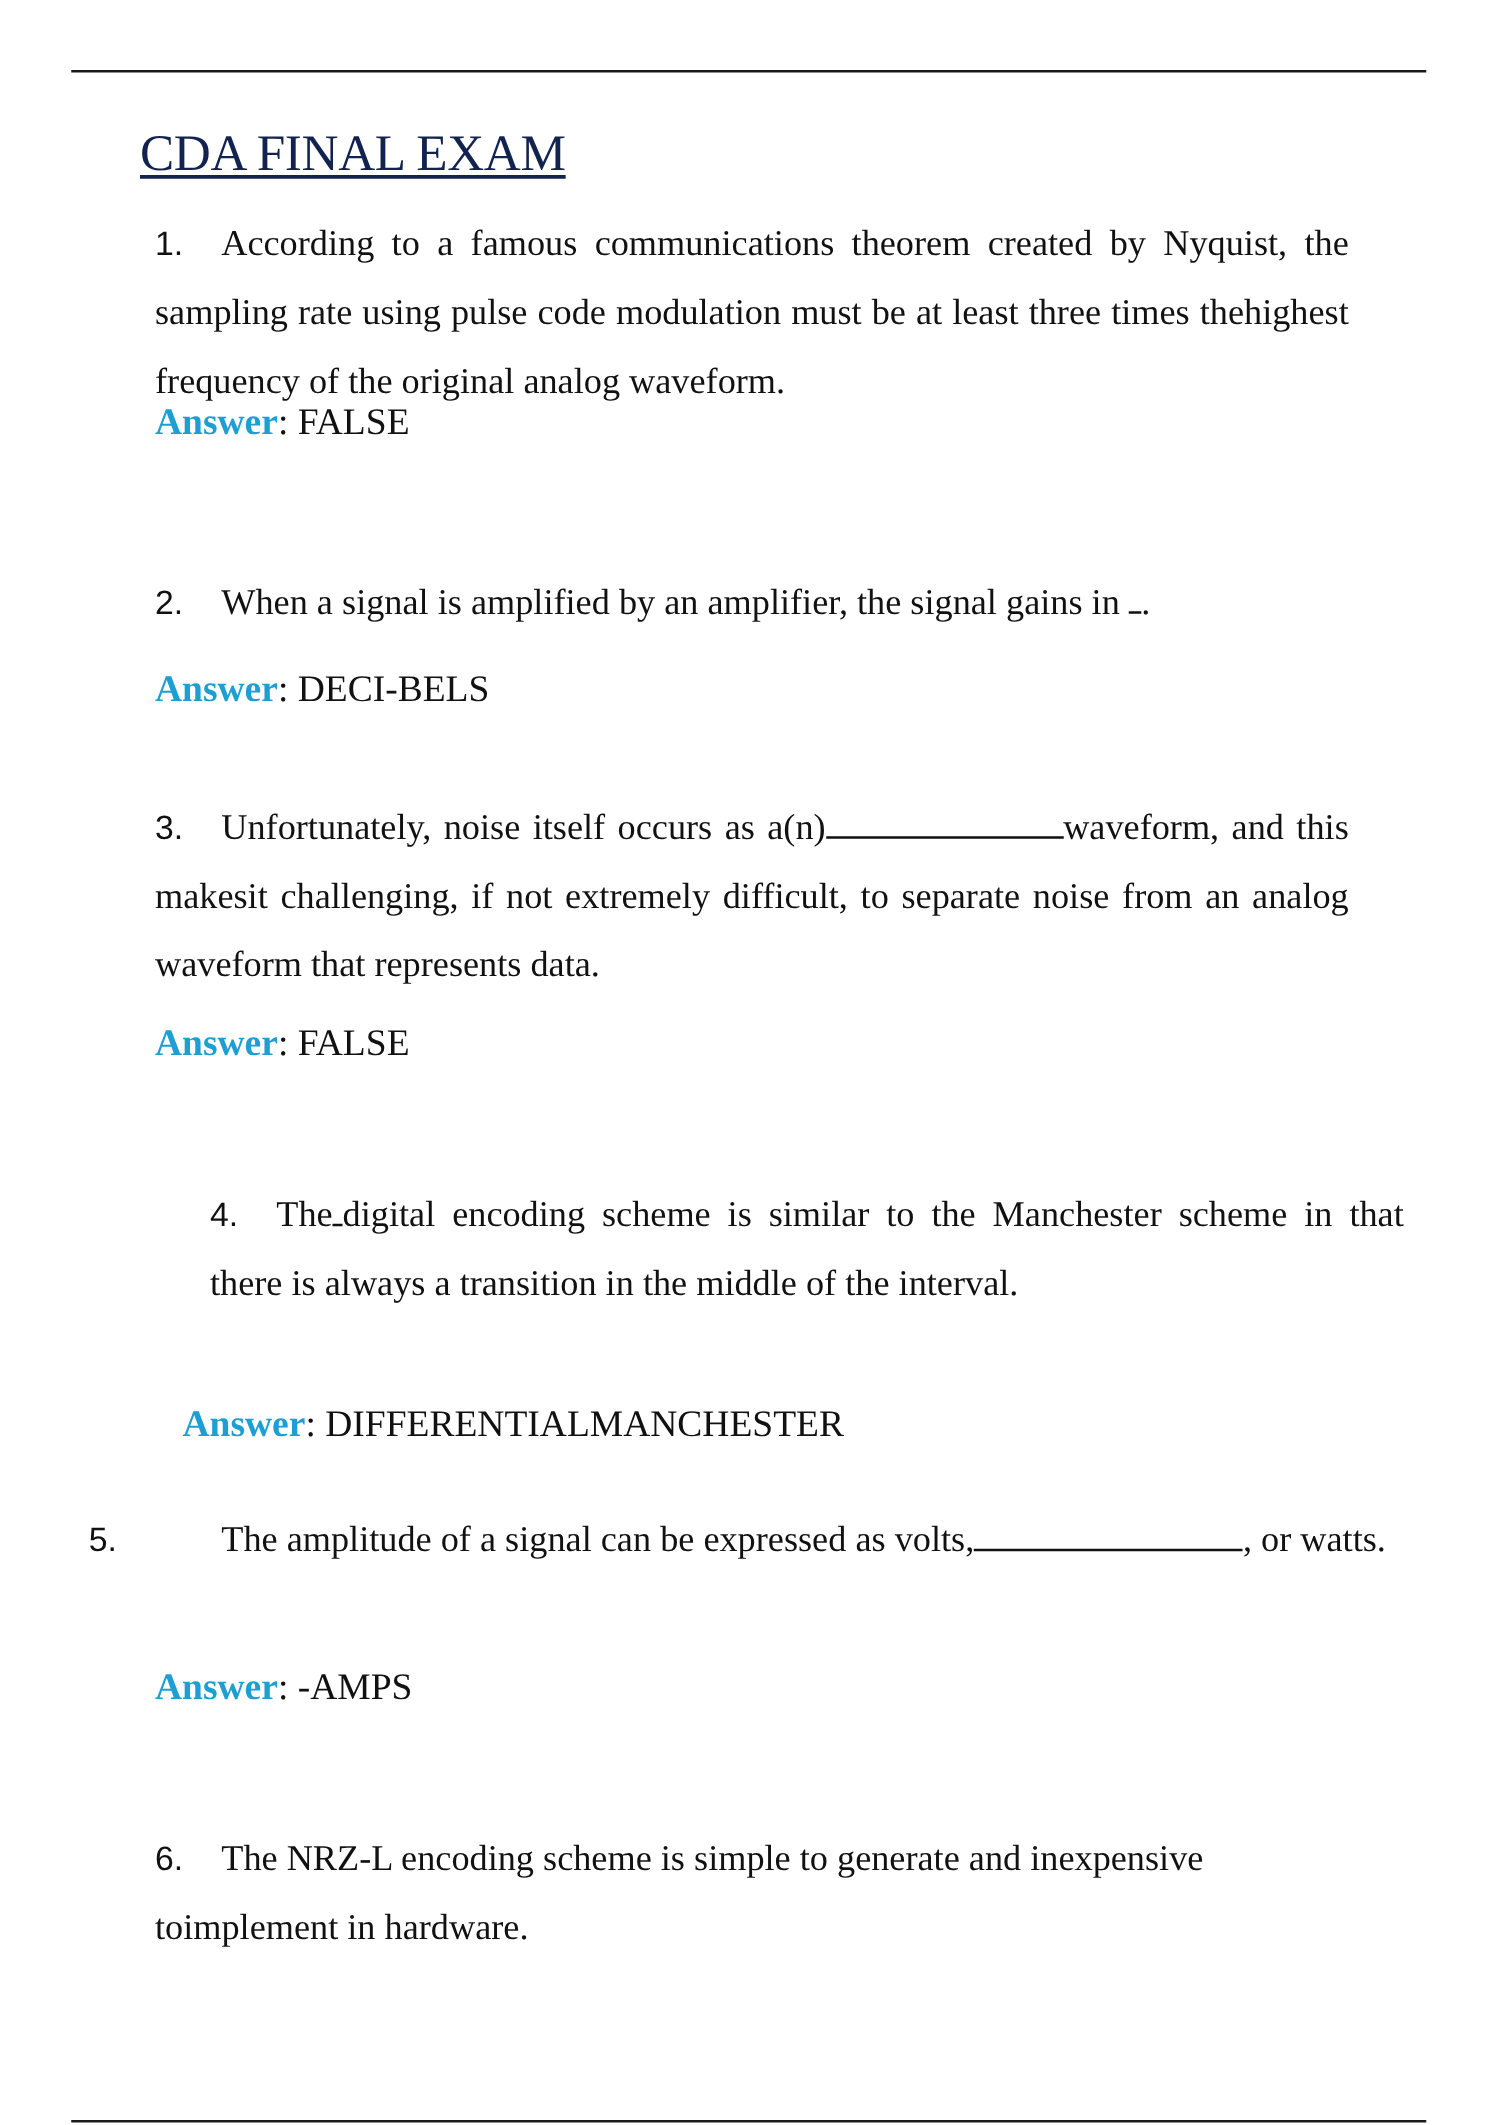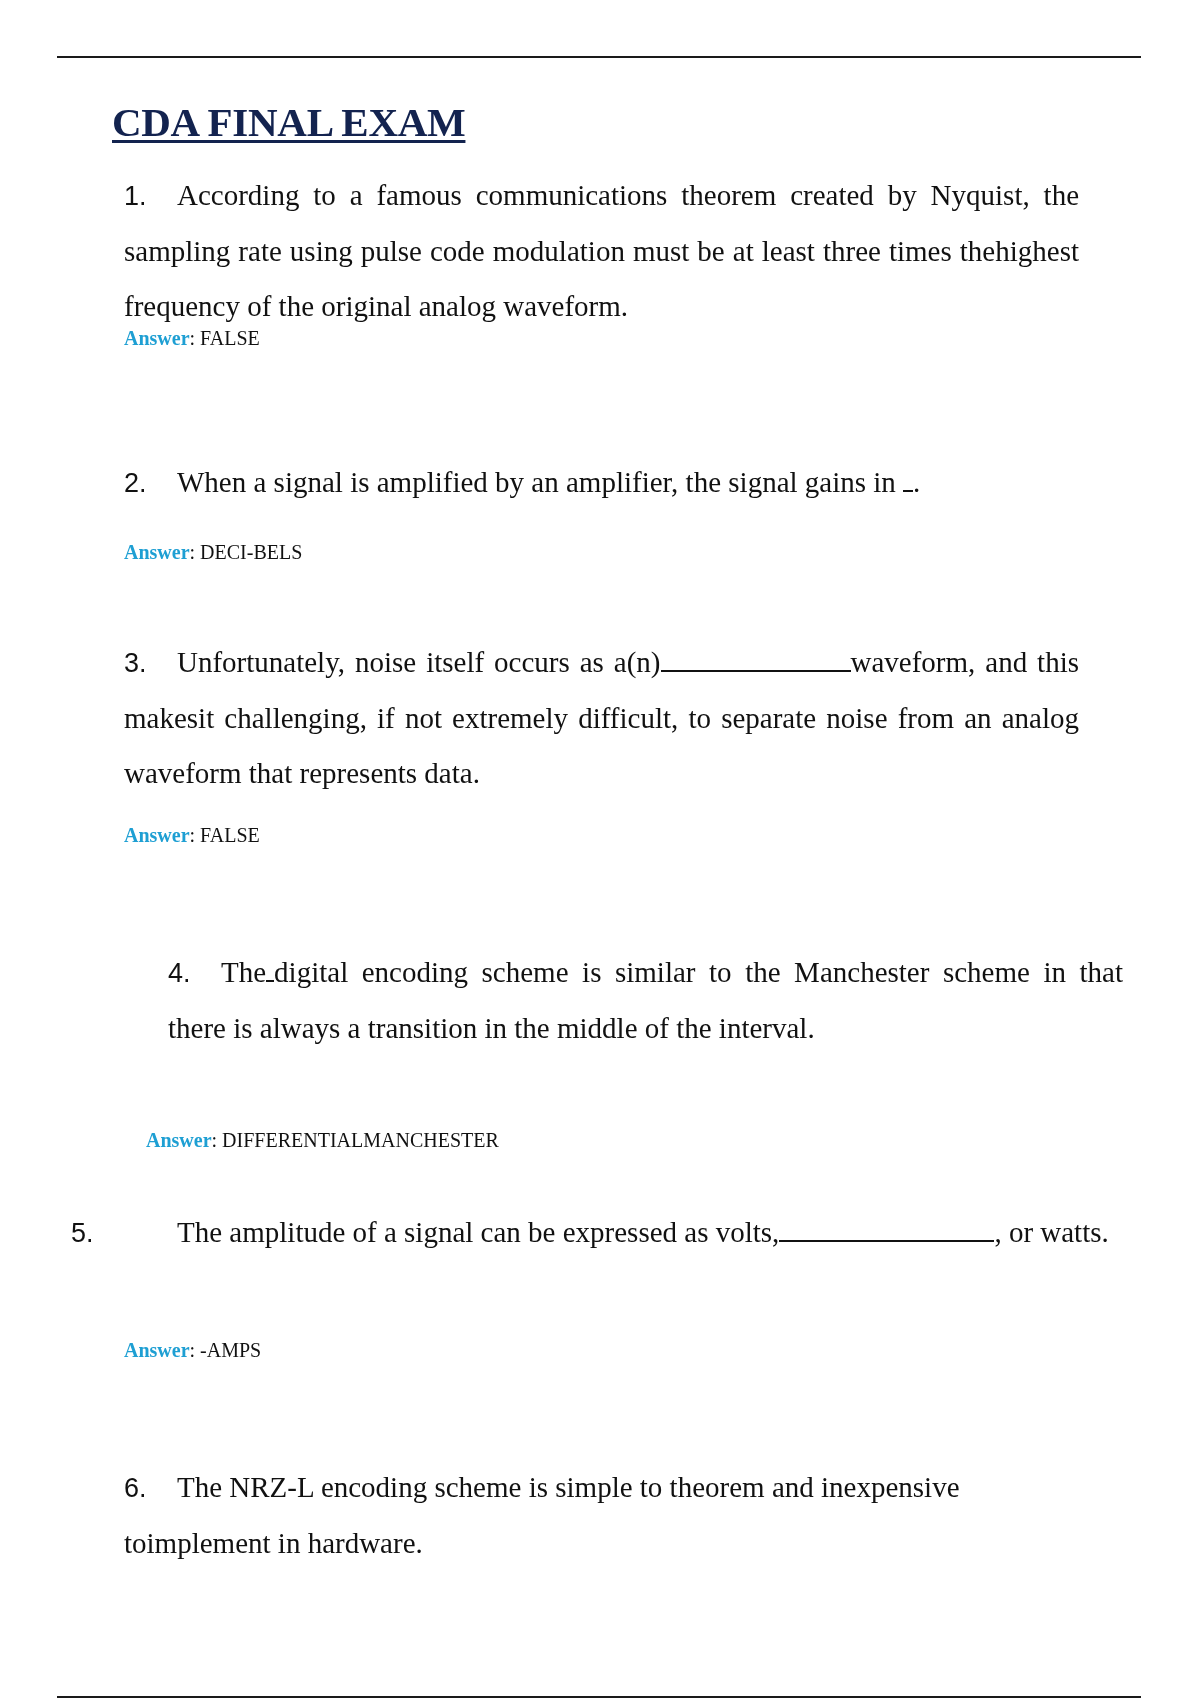--- a/index.html
+++ b/index.html
@@ -3,31 +3,31 @@
   <meta charset="utf-8">
   <style>
     html, body { margin: 0; padding: 0; background: #ffffff; }
     body { width: 1200px; height: 1700px; position: relative; overflow: hidden;
            font-family: "Liberation Serif", "DejaVu Serif", serif; color: #111111; }
     .rule { position: absolute; left: 57px; width: 1084px; height: 2px; background: #1a1a1a; }
     .rule.top { top: 56px; }
     .rule.bottom { top: 1696px; }
     .title { position: absolute; left: 112px; top: 98px; margin: 0;
              font-family: "Liberation Serif", "DejaVu Serif", serif;
-             font-weight: bold; font-size: 41px; color: #13234f;
+             font-weight: normal; font-size: 41px; color: #13234f;
              text-decoration: underline; text-decoration-thickness: 3px;
              text-underline-offset: 4px; letter-spacing: -0.3px; }
     .q { position: absolute; left: 124px; width: 955px; font-size: 29px; line-height: 55px; }
     .q .num { font-family: "Liberation Sans", "DejaVu Sans", sans-serif; font-size: 27px;
               display: inline-block; width: 53px; }
     .q p { margin: 0; }
     .justify { text-align: justify; text-align-last: left; }
     .hanging { padding-left: 53px; text-indent: -53px; }
     .blank { display: inline-block; border-bottom: 2px solid #111; height: 0.95em; vertical-align: baseline; }
-    .ans { position: absolute; left: 124px; font-size: 20px; line-height: 40px; }
+    .ans { position: absolute; left: 124px; font-size: 30px; line-height: 40px; }
     .ans .lbl { color: #1e9fd3; font-weight: bold; }
   </style>
 </head>
 <body>
 
 <div class="rule top"></div>
 
 <h1 class="title">CDA FINAL EXAM</h1>
 
 <div class="q justify" style="top:168px;">
@@ -59,16 +59,16 @@
 </div>
 
 <div class="q hanging" style="top:1205px;">
   <p><span class="num">5.</span><span>The amplitude of a signal can be expressed as volts,</span><span class="blank" style="width:215px;"></span><span>, or watts.</span></p>
 </div>
 <div class="ans" style="top:1330px;">
   <span class="lbl">Answer</span><span>: </span><span>-AMPS</span>
 </div>
 
 <div class="q" style="top:1460px; width:935px;">
-  <p><span class="num">6.</span><span>The NRZ-L encoding scheme is simple to theorem and inexpensive toimplement in hardware.</span></p>
+  <p><span class="num">6.</span><span>The NRZ-L encoding scheme is simple to generate and inexpensive toimplement in hardware.</span></p>
 </div>
 
 <div class="rule bottom"></div>
 
 </body></html>

